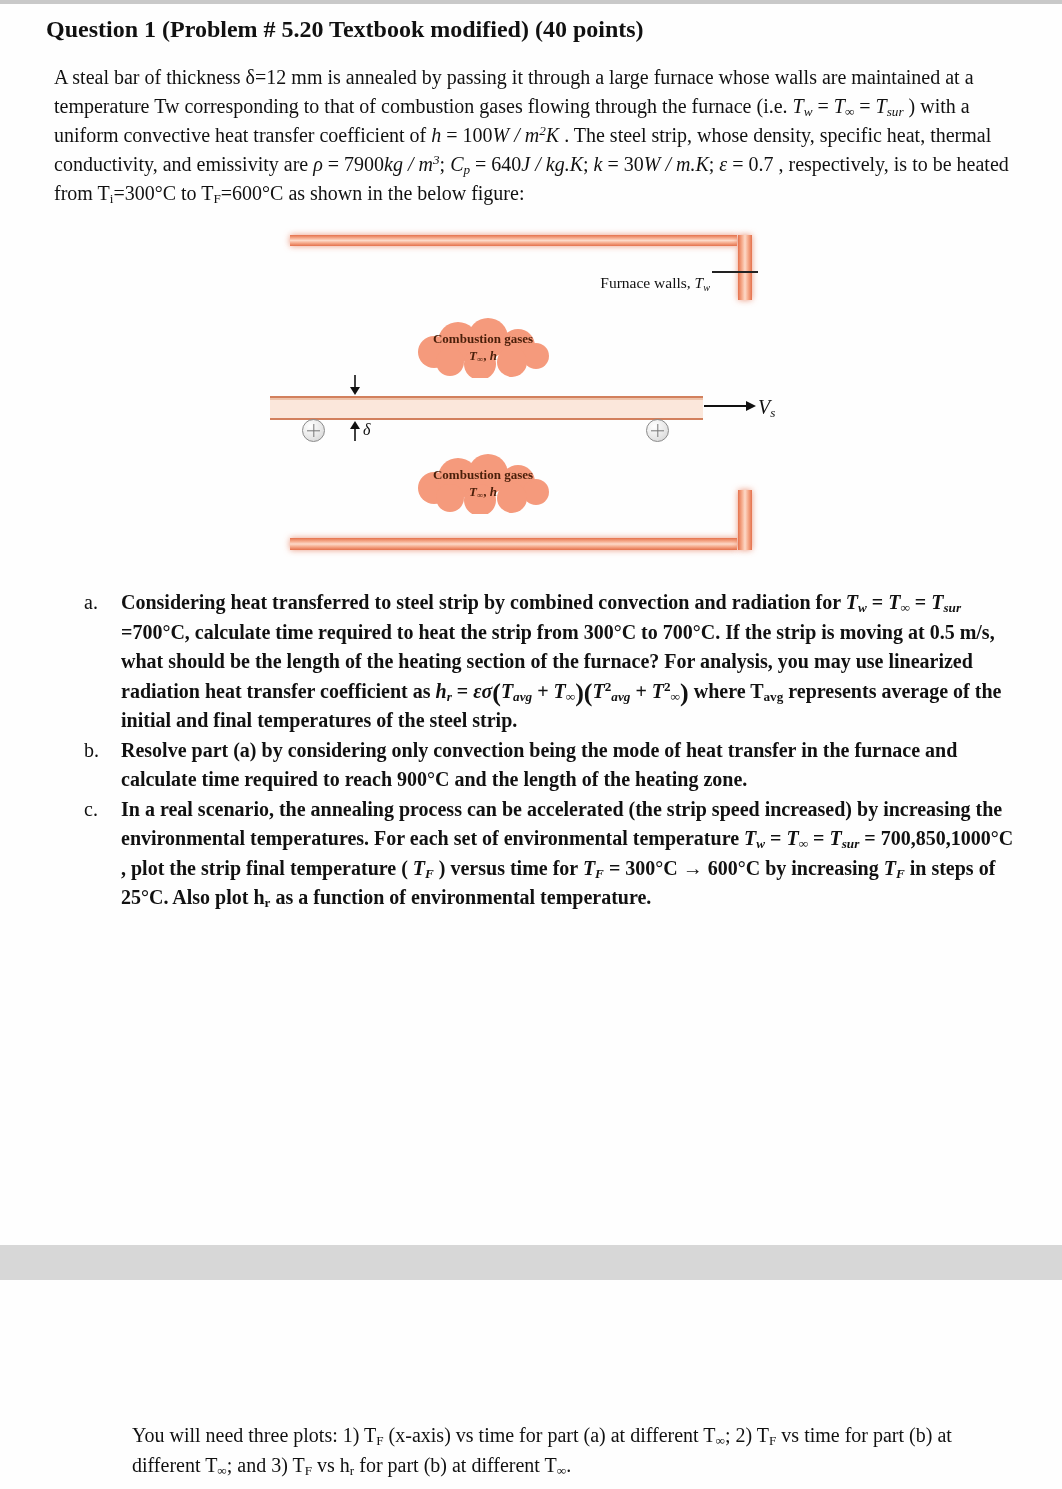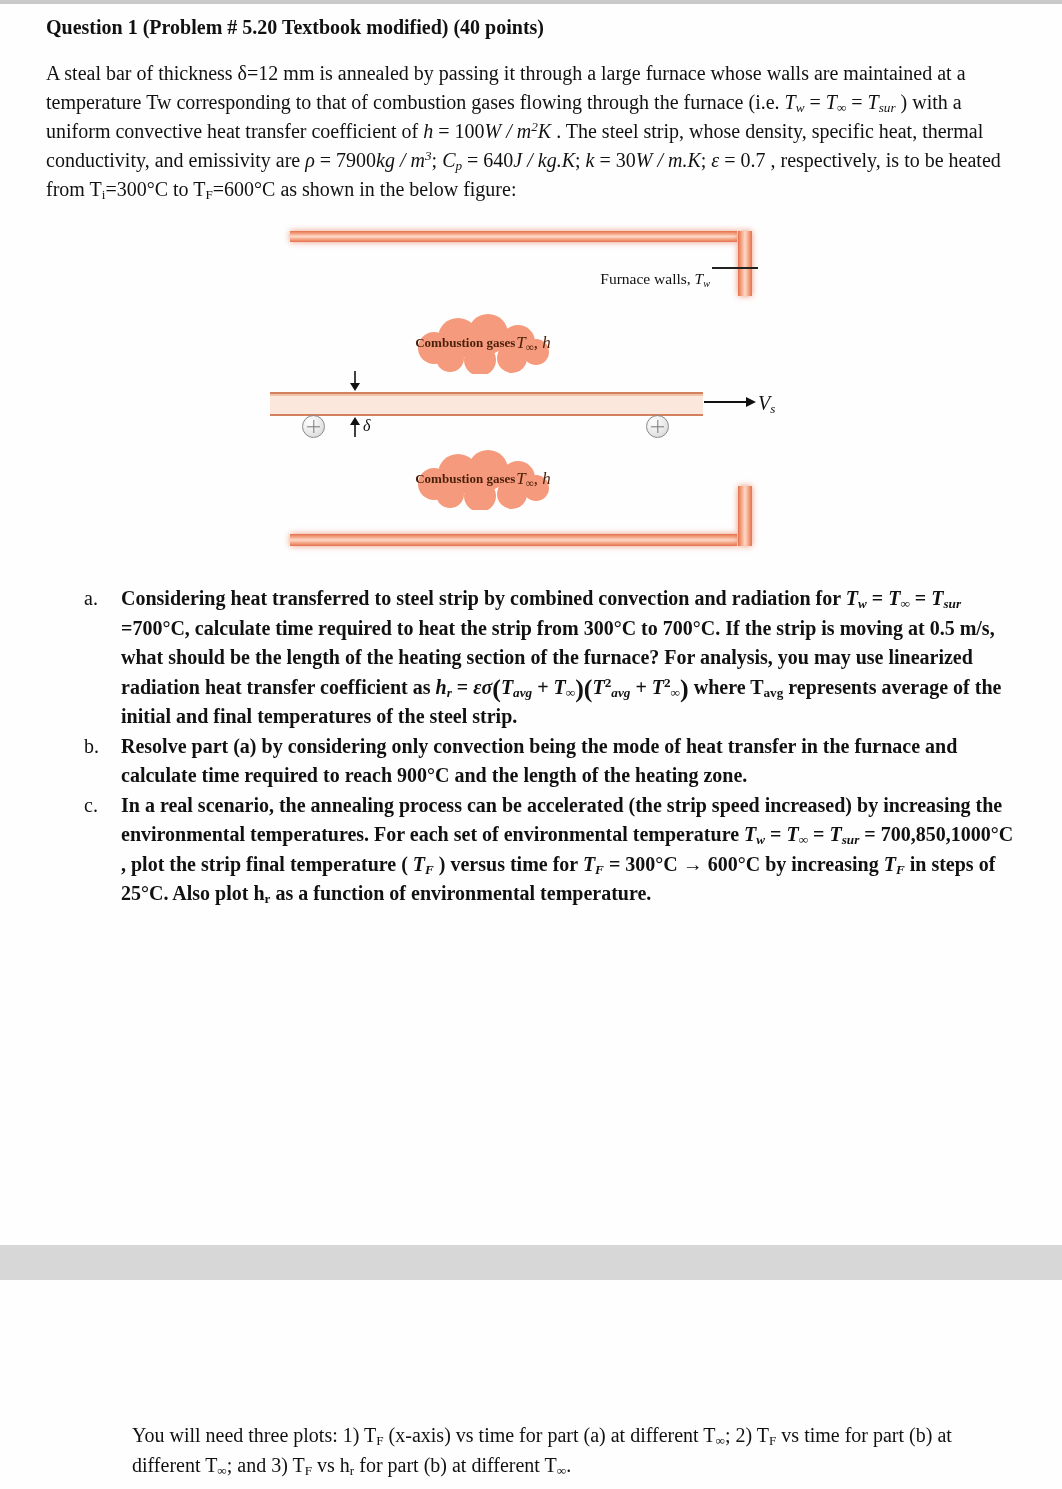--- a/index.html
+++ b/index.html
@@ -1,22 +1,22 @@
 <!DOCTYPE html>
 <html><head>
 <meta charset="utf-8">
 <style>
   * { margin:0; padding:0; box-sizing:border-box; }
   html,body { background:#ffffff; }
   body { font-family:"Liberation Serif", serif; color:#111; }
   .page { position:relative; width:1062px; height:1489px; background:#fefefe; overflow:hidden; }
   .top-strip { position:absolute; top:0; left:0; right:0; height:4px; background:#c9c9c9; }
   .content { padding:16px 46px 0 46px; }
-  .title { font-size:20px; font-weight:bold; margin-bottom:20px; }
-  .para { font-size:20px; line-height:29px; }
+  .title { font-size:24px; font-weight:bold; margin-bottom:20px; }
+  .para { font-size:20px; line-height:29px;margin-left:8px; }
   .approx { margin-top:26px; }
   
   .i { font-style:italic; }
   .sub { font-size:0.66em; vertical-align:-0.25em; line-height:0; }
   .sup { font-size:0.66em; vertical-align:0.5em; line-height:0; }
   .i.sub, .i.sup { font-style:italic; }
   .big { font-size:1.3em; line-height:0; vertical-align:-0.12em; }
   
   .items { margin:12px 0 0 38px; }
   .item { display:flex; font-size:20px; line-height:29.5px; }
@@ -29,23 +29,23 @@
   .wall-top-h { left:244px; top:7px; width:447px; height:11px; }
   .wall-top-v { left:692px; top:7px; width:14px; height:65px; }
   .wall-bottom-h { left:244px; top:310px; width:447px; height:12px; }
   .wall-bottom-v { left:692px; top:262px; width:14px; height:60px; }
   .furnace-label { position:absolute; left:480px; top:46px; width:184px; text-align:right; font-size:15.5px; }
   .label-line { position:absolute; left:666px; top:43px; width:46px; height:1.8px; background:#222; }
   .cloud { position:absolute; width:150px; height:62px; }
   .cloud-top { left:362px; top:88px; }
   .cloud-bottom { left:362px; top:224px; }
   .cloud svg { position:absolute; inset:0; }
-  .cloud-text { position:absolute; inset:0; display:flex; flex-direction:row; align-items:center; justify-content:center; gap:1px; color:#4a1f0a; }
+  .cloud-text { position:absolute; inset:0; display:flex; flex-direction:column; align-items:center; justify-content:center; gap:1px; color:#4a1f0a; }
   .cloud-title { font-size:13px; font-weight:bold; }
-  .cloud-sub { font-size:17px; }
+  .cloud-sub { font-size:13px;font-weight:bold; }
   .strip { position:absolute; left:224px; top:168px; width:433px; height:24px; background:#fbe7db; border-top:2px solid #d2805d; border-bottom:2px solid #d2805d; box-shadow:inset 0 4px 0 -2px #eec3aa; }
   .arrow { position:absolute; }
   .arrow-down { left:303px; top:147px; }
   .arrow-up { left:303px; top:193px; }
   .arrow-right { left:658px; top:172px; }
   .delta-label { position:absolute; left:317px; top:193px; font-size:16px; font-style:italic; }
   .vs-label { position:absolute; left:712px; top:168px; font-size:20px; }
   .roller { position:absolute; width:23px; height:23px; border:1.5px solid #8a8a8a; border-radius:50%; background:radial-gradient(circle at 35% 30%, #ffffff 0%, #e8e8e8 55%, #cfcfcf 100%); }
   .roller-left { left:256px; top:191px; }
   .roller-right { left:600px; top:191px; }

